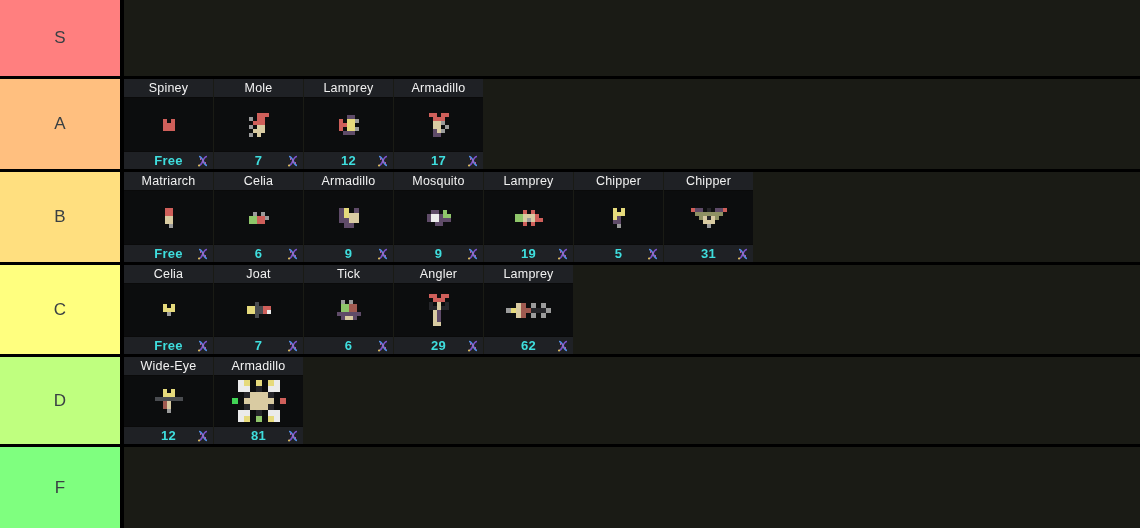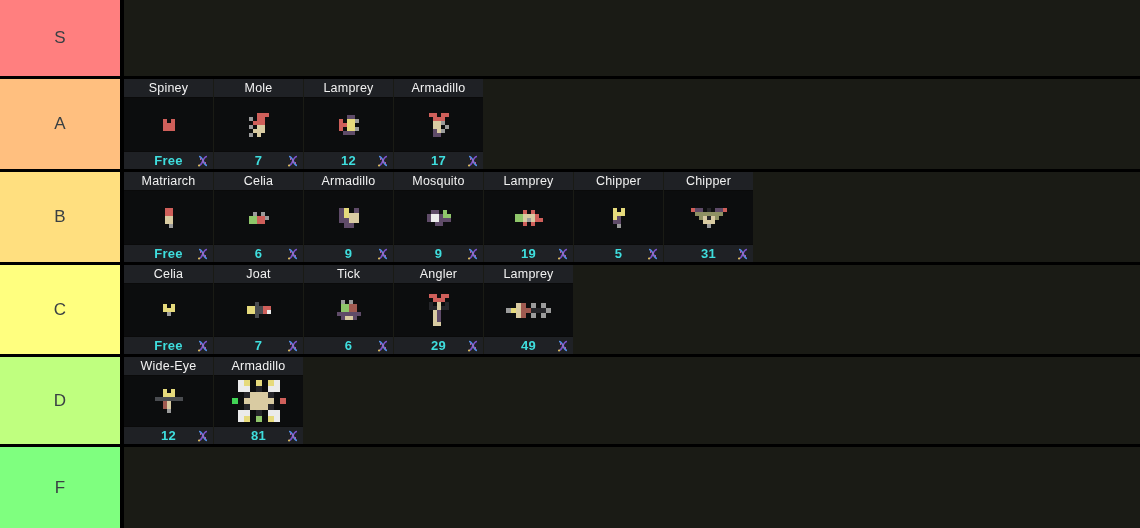--- a/index.html
+++ b/index.html
@@ -709,21 +709,21 @@
               <div style="background: rgb(217, 203, 162);"></div>
               <div style="background: rgb(160, 90, 80);"></div>
               <div></div>
               <div style="background: rgb(155, 155, 155);"></div>
               <div></div>
               <div style="background: rgb(155, 155, 155);"></div>
               <div></div>
             </div>
           </div>
           <div class="card-footer">
-            <span class="card-cost">49</span>
+            <span class="card-cost">62</span>
             <span class="dna-icon"><svg viewBox="0 0 14 14" width="14" height="14">
                 <path d="M3 11.5 C7 11.5 6.5 2.5 11 2.5" stroke="#7b52c9" stroke-width="1.7" fill="none"></path>
                 <path d="M3 2.5 C7.5 2.5 7 11.5 11 11.5" stroke="#4f8fe8" stroke-width="1.7" fill="none"></path>
                 <path d="M4.6 4 L4.6 6 M7 5.3 L7 8.7 M9.4 8 L9.4 10" stroke="#c05ab0" stroke-width="1.1"></path>
                 <circle cx="3" cy="11.5" r="1" fill="#e8c85a"></circle>
               </svg></span>
           </div>
         </div>
       </div>
     </div>

